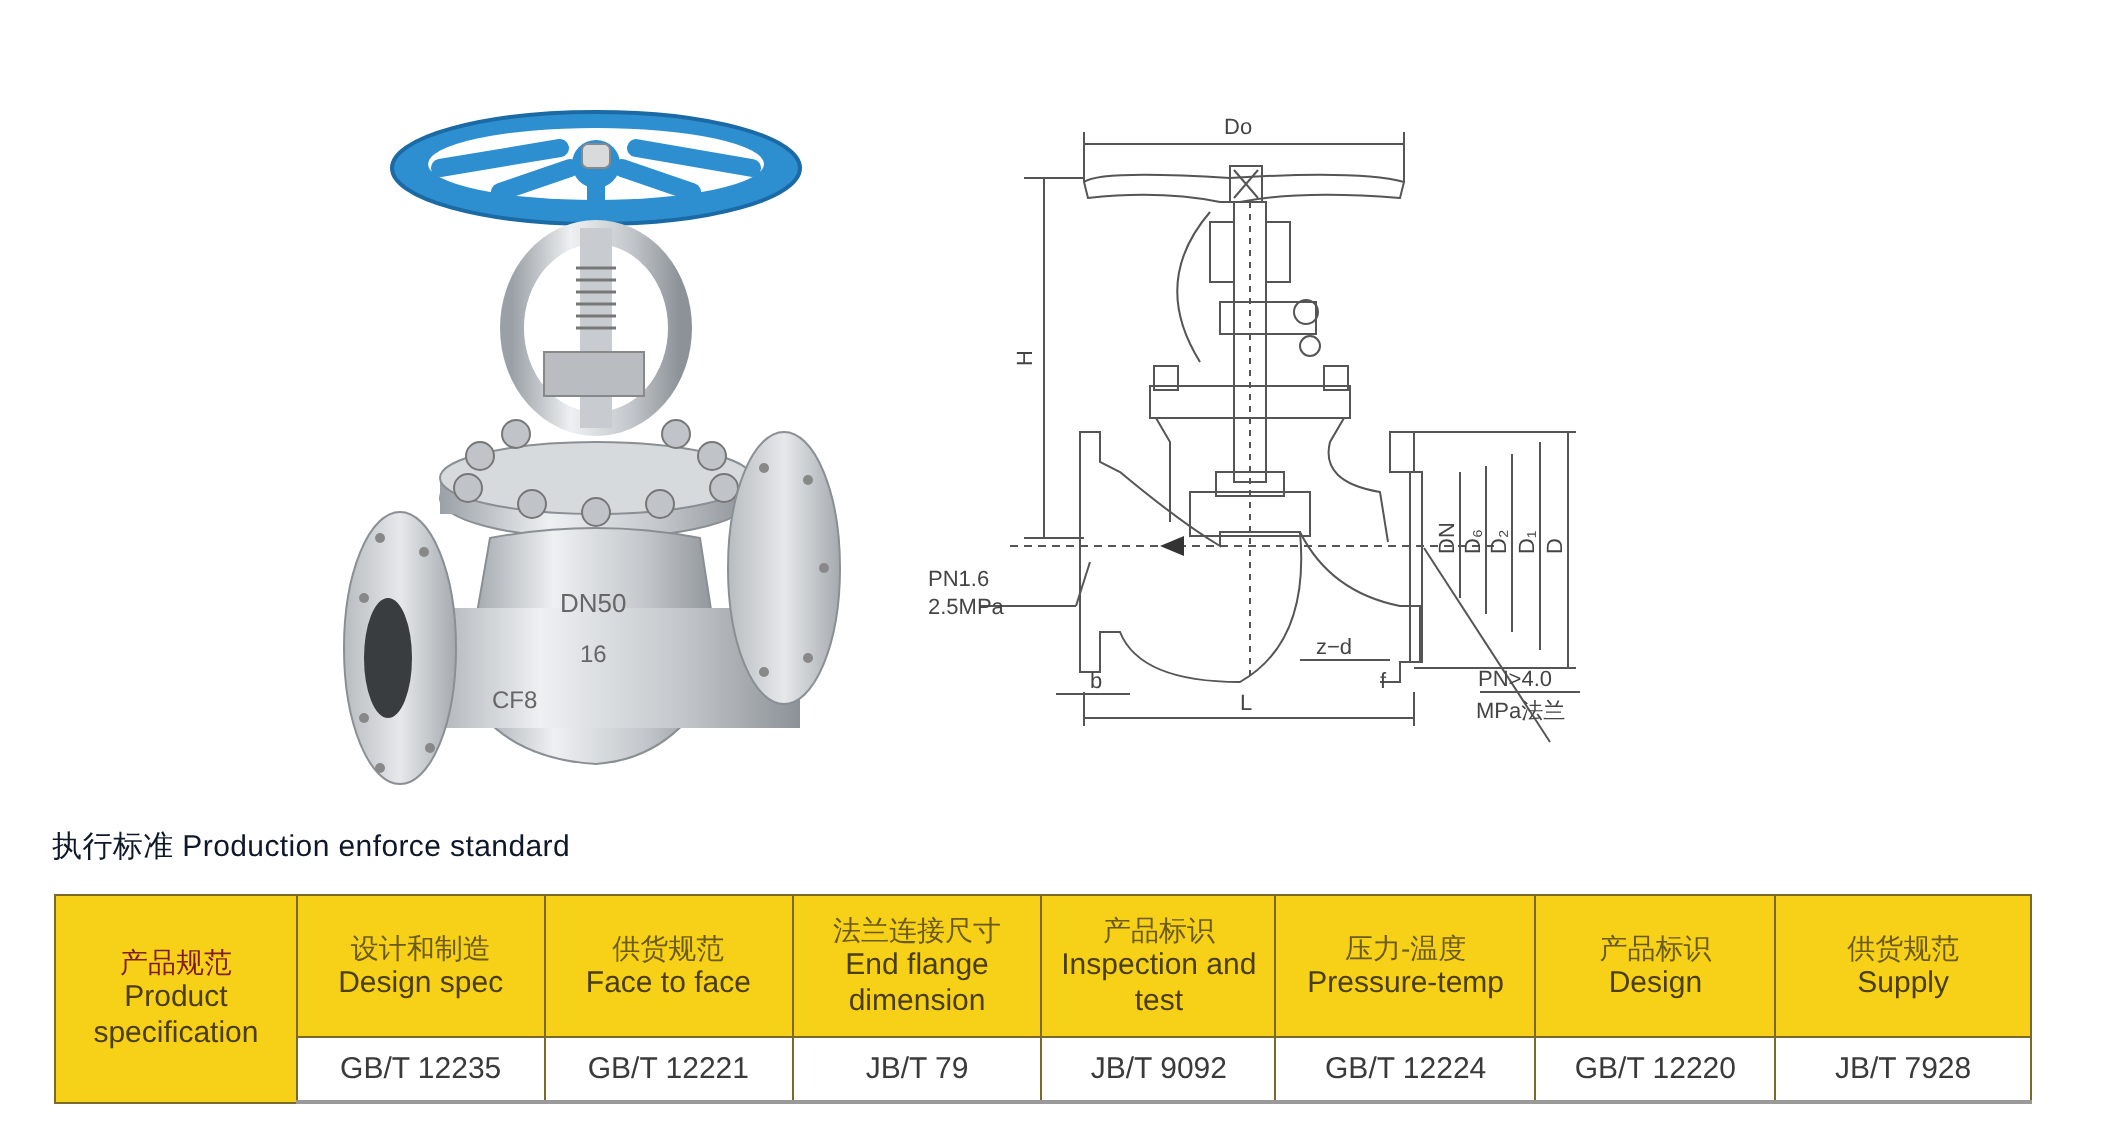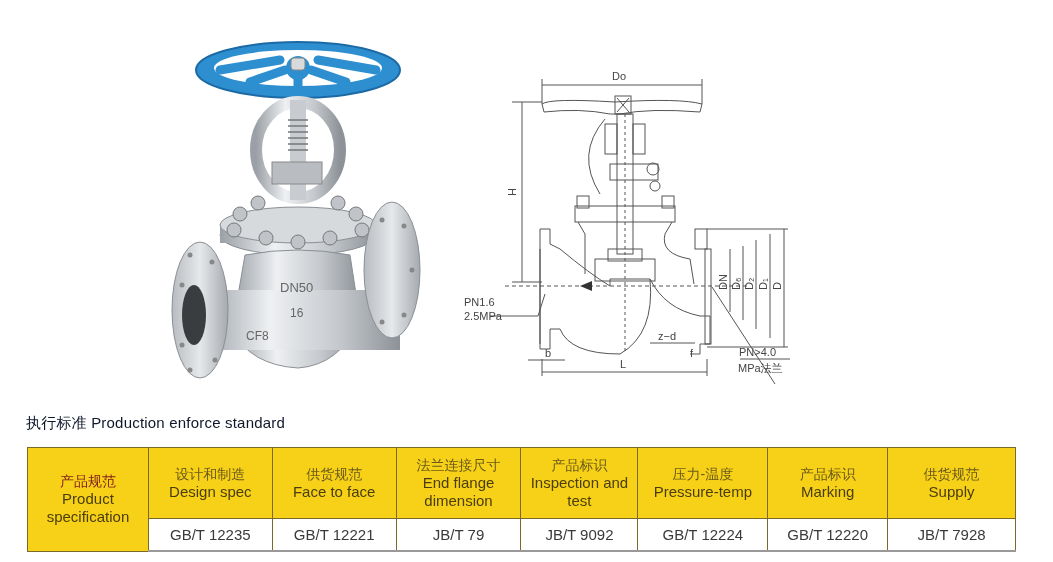--- a/index.html
+++ b/index.html
@@ -1,19 +1,19 @@
 <!DOCTYPE html>
 <html><head>
 <meta charset="utf-8">
 <style>
   html, body { margin:0; padding:0; background:#ffffff; }
   body { width:1053px; height:562px; position:relative; overflow:hidden;
          font-family:"Liberation Sans","DejaVu Sans",sans-serif; color:#333; }
-  .photo { position:absolute; left:160px; top:30px; width:280px; height:370px; }
-  .drawing { position:absolute; left:450px; top:54px; width:350px; height:340px; }
+  .photo { position:absolute; left:160px; top:44px; width:280px; height:370px; }
+  .drawing { position:absolute; left:450px; top:41px; width:350px; height:340px; }
   .section-title { position:absolute; left:26px; top:414px; font-size:15px; color:#0f172a; letter-spacing:0.2px; }
   table.std { position:absolute; left:27px; top:447px; border-collapse:collapse; width:989px; }
   table.std td { border:1px solid #7a6a2a; text-align:center; vertical-align:middle; padding:0; }
   table.std td.h { background:#f7d117; color:#4a3d10; font-size:15px; line-height:18px; height:70px; }
   table.std td.h .cn { display:block; color:#6b5a1a; font-size:14px; }
   table.std td.v { background:#fff; color:#3a3a3a; font-size:15px; height:31px; border-bottom:2px solid #999;margin-left:33px; }
   table.std td.first { background:#f7d117; color:#4a3d10; font-size:15px; line-height:18px; }
   .dimlbl { font-family:"Liberation Sans",sans-serif; font-size:11px; fill:#444; }
 </style>
 </head>
@@ -184,21 +184,21 @@
     <td class="first" rowspan="2">
       <span class="cn" style="display:block;color:#7f1d1d;font-size:14px">产品规范</span>
       <span style="display:block">Product</span>
       <span style="display:block">specification</span>
     </td>
     <td class="h"><span class="cn">设计和制造</span><span>Design spec</span></td>
     <td class="h"><span class="cn">供货规范</span><span>Face to face</span></td>
     <td class="h"><span class="cn">法兰连接尺寸</span><span>End flange dimension</span></td>
     <td class="h"><span class="cn">产品标识</span><span>Inspection and test</span></td>
     <td class="h"><span class="cn">压力-温度</span><span>Pressure-temp</span></td>
-    <td class="h"><span class="cn">产品标识</span><span>Marking</span></td>
+    <td class="h"><span class="cn">产品标识</span><span>Design</span></td>
     <td class="h"><span class="cn">供货规范</span><span>Supply</span></td>
   </tr>
   <tr>
     <td class="v">GB/T 12235</td>
     <td class="v">GB/T 12221</td>
     <td class="v">JB/T 79</td>
     <td class="v">JB/T 9092</td>
     <td class="v">GB/T 12224</td>
     <td class="v">GB/T 12220</td>
     <td class="v">JB/T 7928</td>

